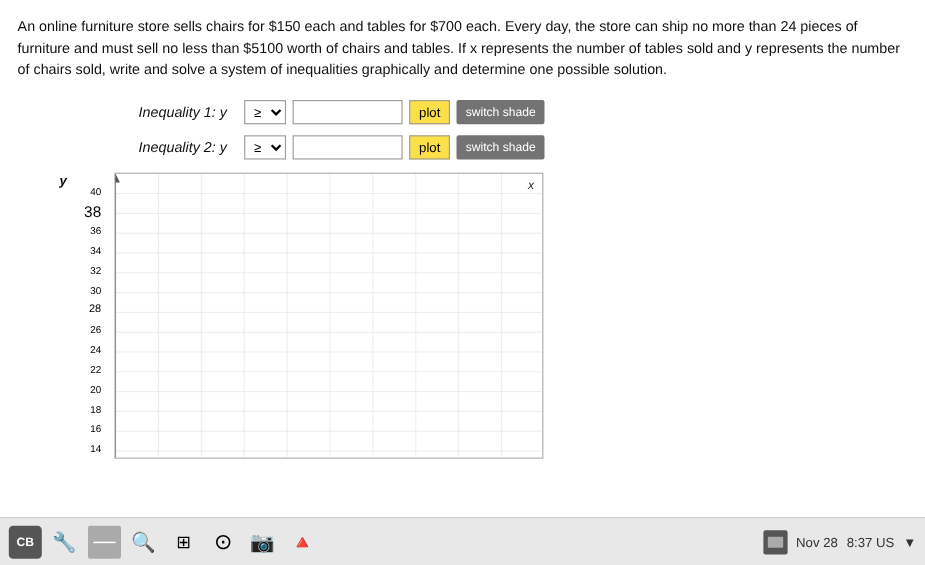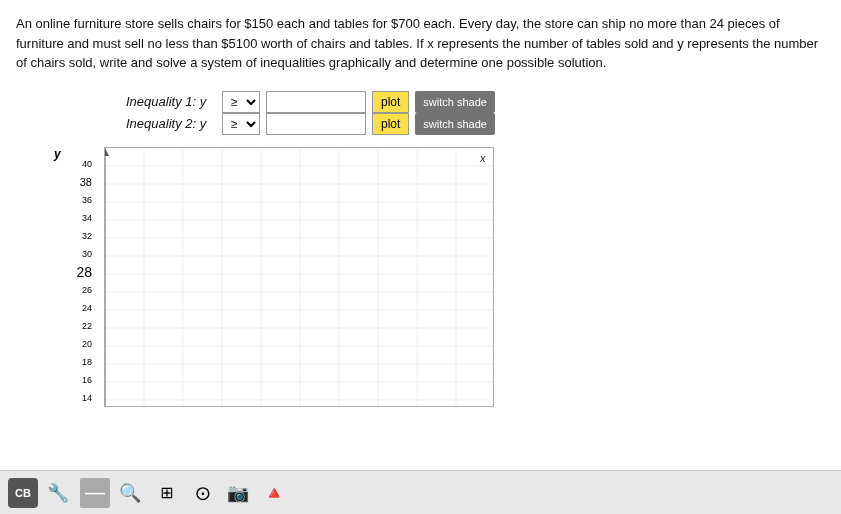--- a/index.html
+++ b/index.html
@@ -26,20 +26,21 @@
       font-size: 13px;
       line-height: 1.5;
       color: #111;
       margin-bottom: 18px;
       max-width: 820px;
     }
 
     .inequalities-container {
       display: flex;
       flex-direction: column;
+      gap: 10px;
       margin-left: 110px;
       margin-bottom: 12px;
     }
 
     .inequality-row {
       display: flex;
       align-items: center;
       gap: 6px;
     }
 
@@ -180,26 +181,26 @@
 
   <div class="graph-container">
     <div style="position:relative; margin-left: 60px;">
 
       <div style="position:absolute; left:-50px; top:0; height:290px; display:flex; align-items:flex-start; justify-content:center;">
         <span style="font-size:12px; font-weight:bold; font-style:italic;">y</span>
       </div>
 
       <div style="position:absolute; left:-36px; top:8px; display:flex; flex-direction:column; gap:0;">
         <span style="font-size:9px; text-align:right; height:18px; display:flex; align-items:center; justify-content:flex-end; width:24px;">40</span>
-        <span style="font-size:11px; text-align:right; height:18px; display:flex; align-items:center; justify-content:flex-end; width:24px;">38</span>
+        <span style="font-size:14px; text-align:right; height:18px; display:flex; align-items:center; justify-content:flex-end; width:24px;">38</span>
         <span style="font-size:9px; text-align:right; height:18px; display:flex; align-items:center; justify-content:flex-end; width:24px;">36</span>
         <span style="font-size:9px; text-align:right; height:18px; display:flex; align-items:center; justify-content:flex-end; width:24px;">34</span>
         <span style="font-size:9px; text-align:right; height:18px; display:flex; align-items:center; justify-content:flex-end; width:24px;">32</span>
         <span style="font-size:9px; text-align:right; height:18px; display:flex; align-items:center; justify-content:flex-end; width:24px;">30</span>
-        <span style="font-size:14px; text-align:right; height:18px; display:flex; align-items:center; justify-content:flex-end; width:24px;">28</span>
+        <span style="font-size:10px; text-align:right; height:18px; display:flex; align-items:center; justify-content:flex-end; width:24px;">28</span>
         <span style="font-size:9px; text-align:right; height:18px; display:flex; align-items:center; justify-content:flex-end; width:24px;">26</span>
         <span style="font-size:9px; text-align:right; height:18px; display:flex; align-items:center; justify-content:flex-end; width:24px;">24</span>
         <span style="font-size:9px; text-align:right; height:18px; display:flex; align-items:center; justify-content:flex-end; width:24px;">22</span>
         <span style="font-size:9px; text-align:right; height:18px; display:flex; align-items:center; justify-content:flex-end; width:24px;">20</span>
         <span style="font-size:9px; text-align:right; height:18px; display:flex; align-items:center; justify-content:flex-end; width:24px;">18</span>
         <span style="font-size:9px; text-align:right; height:18px; display:flex; align-items:center; justify-content:flex-end; width:24px;">16</span>
         <span style="font-size:9px; text-align:right; height:18px; display:flex; align-items:center; justify-content:flex-end; width:24px;">14</span>
       </div>
 
       <svg width="390" height="260" style="border:1px solid #aaa; background:white; display:block;">
@@ -251,13 +252,23 @@
     <div class="taskbar-icon" style="font-size:18px;">🔍</div>
 
     <div class="taskbar-icon" style="font-size:16px;">⊞</div>
 
     <div class="taskbar-icon" style="font-size:20px;">⊙</div>
 
     <div class="taskbar-icon" style="font-size:18px;">📷</div>
 
     <div class="taskbar-icon" style="font-size:18px;">🔺</div>
   </div>
+  <div class="taskbar-right">
+
+    <div style="width:22px; height:22px; background:#555; border-radius:2px; display:flex; align-items:center; justify-content:center;">
+      <div style="width:14px; height:10px; background:#aaa; border-radius:1px;"></div>
+    </div>
+    <span>Nov 28</span>
+    <span>8:37 US</span>
+
+    <span style="cursor:pointer;">▼</span>
+  </div>
 </div>
 
 </body></html>

